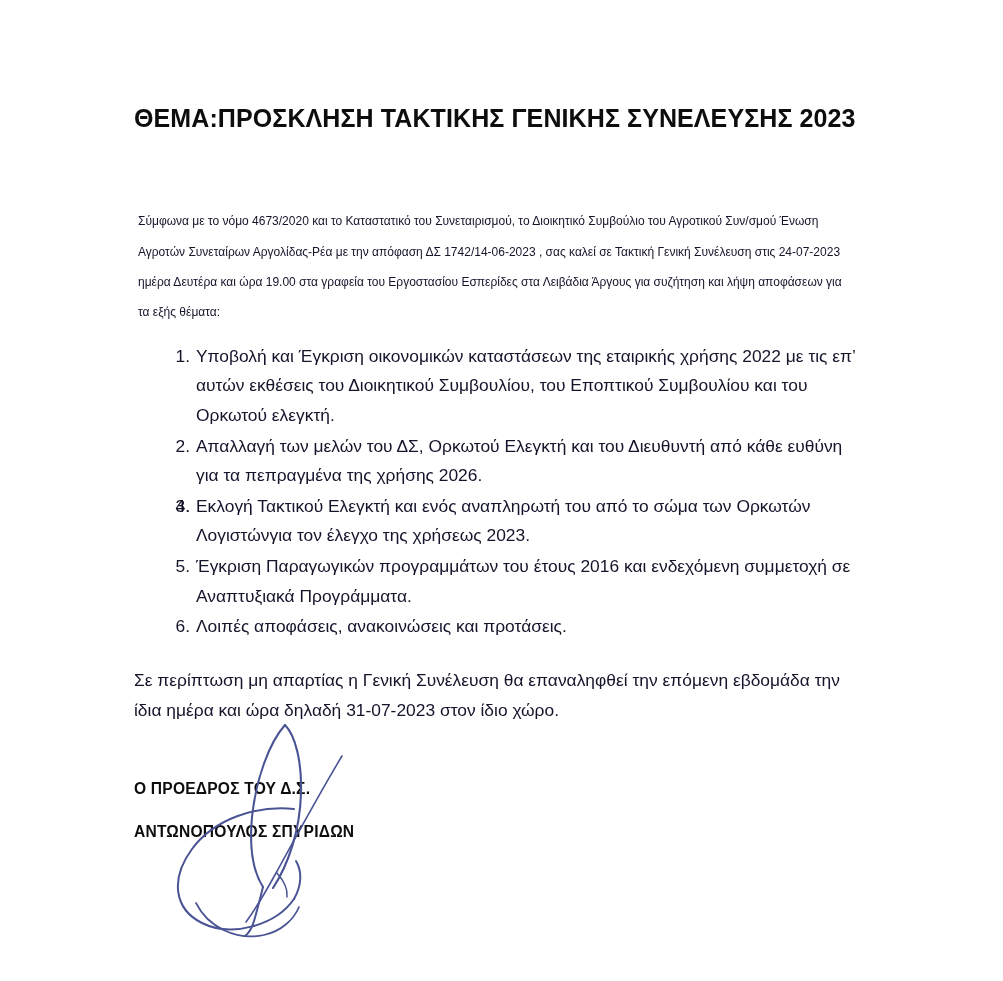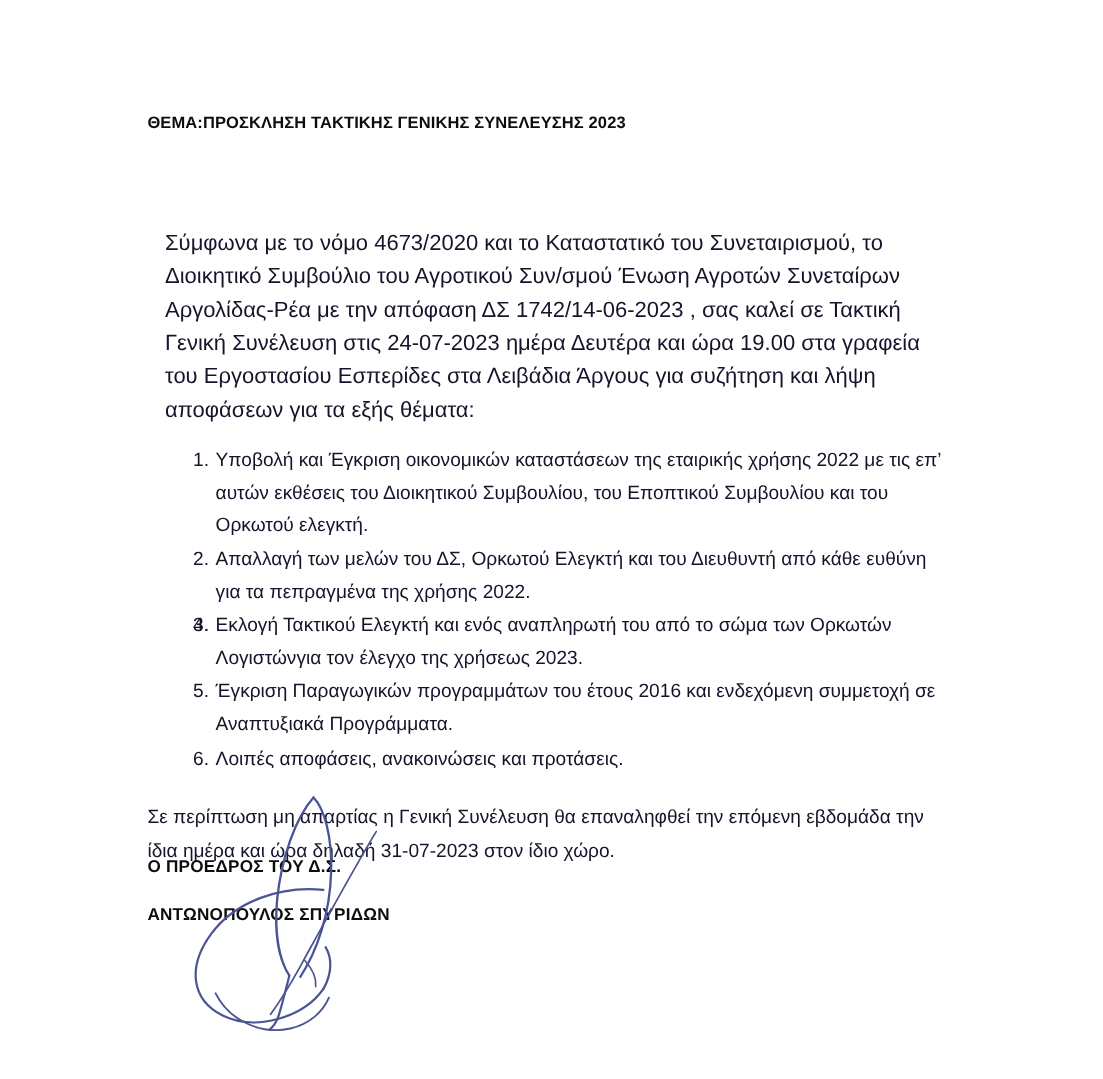--- a/index.html
+++ b/index.html
@@ -29,32 +29,32 @@
   .doc-body {
     position: absolute;
     left: 134px;
     top: 0;
     width: 722px;
   }
 
   .doc-title {
     margin: 0;
     padding-top: 103px;
-    font-size: 15px;
+    font-size: 25px;
     font-weight: bold;
     letter-spacing: 0.1px;
     color: #0d0d0d;
     line-height: 1.25;
     white-space: nowrap;
   }
 
   .intro-paragraph {
-    margin: 16px;
+    margin: 4px;
     padding-top: 68px;
-    font-size: 20px;
+    font-size: 12px;
     line-height: 30.4px;
     color: #14142b;
     text-align: left;
   }
 
   .agenda-list {
     margin: 14px 0 0 0;
     padding: 0 0 0 62px;
     list-style: none;
     counter-reset: agenda;
@@ -128,21 +128,21 @@
 
     <p class="intro-paragraph">Σύμφωνα με το νόμο 4673/2020 και το Καταστατικό του Συνεταιρισμού, το Διοικητικό Συμβούλιο του Αγροτικού Συν/σμού  Ένωση Αγροτών Συνεταίρων Αργολίδας-Ρέα με την απόφαση ΔΣ 1742/14-06-2023 , σας καλεί σε Τακτική Γενική Συνέλευση στις 24-07-2023 ημέρα Δευτέρα και ώρα 19.00 στα γραφεία του Εργοστασίου Εσπερίδες στα Λειβάδια Άργους για συζήτηση και λήψη αποφάσεων για τα εξής θέματα:</p>
 
     <ol class="agenda-list">
       <li class="agenda-item">
         <span class="num">1.</span>
         <span class="txt">Υποβολή και Έγκριση οικονομικών καταστάσεων της εταιρικής χρήσης 2022 με τις επ’ αυτών εκθέσεις του Διοικητικού Συμβουλίου, του Εποπτικού Συμβουλίου και του Ορκωτού ελεγκτή.</span>
       </li>
       <li class="agenda-item">
         <span class="num">2.</span>
-        <span class="txt">Απαλλαγή των μελών του ΔΣ, Ορκωτού Ελεγκτή και του Διευθυντή από κάθε ευθύνη για τα πεπραγμένα της χρήσης 2022.</span>
+        <span class="txt">Απαλλαγή των μελών του ΔΣ, Ορκωτού Ελεγκτή και του Διευθυντή από κάθε ευθύνη για τα πεπραγμένα της χρήσης 2026.</span>
       </li>
       <li class="agenda-item">
         <span class="num">3.</span>
       </li>
       <li class="agenda-item">
         <span class="num">4.</span>
         <span class="txt">Εκλογή Τακτικού Ελεγκτή και ενός αναπληρωτή του από το σώμα των Ορκωτών Λογιστώνγια τον έλεγχο της χρήσεως 2023.</span>
       </li>
       <li class="agenda-item">
         <span class="num">5.</span>

